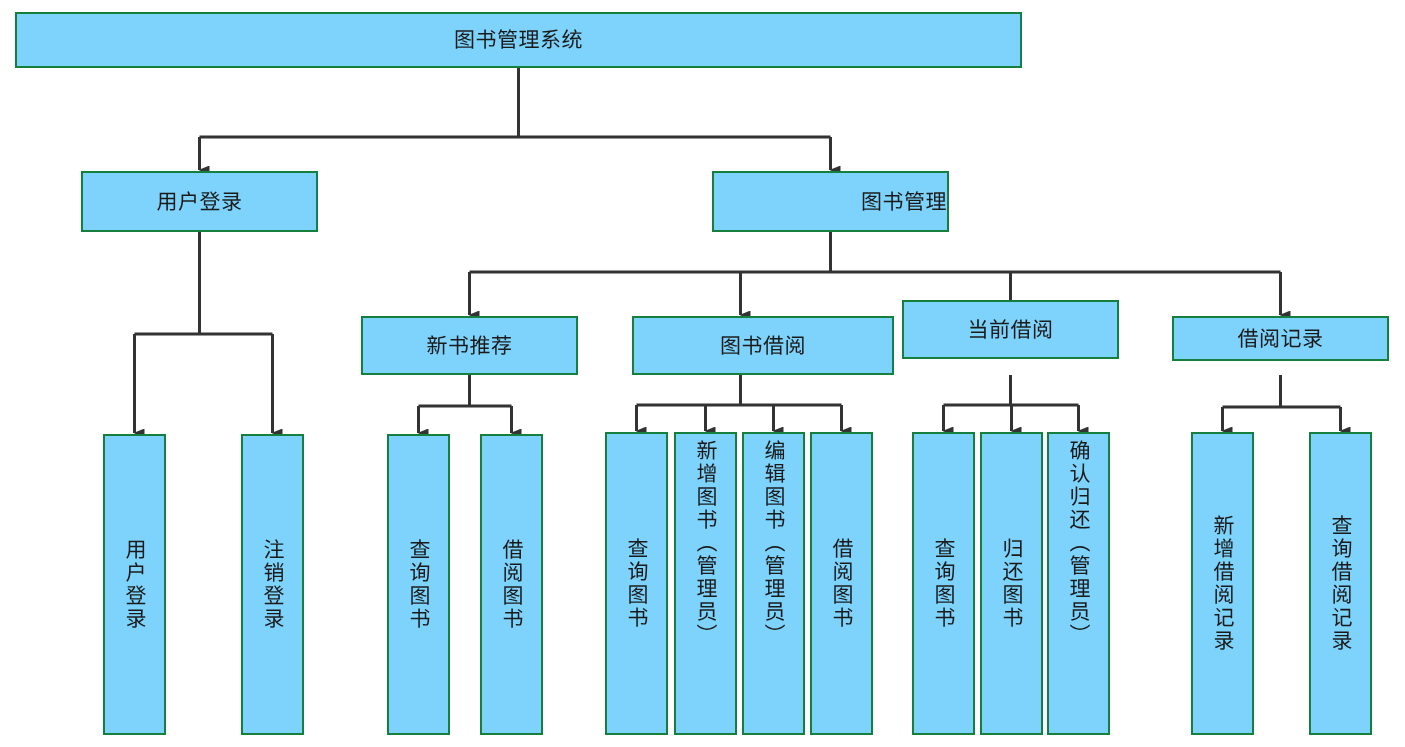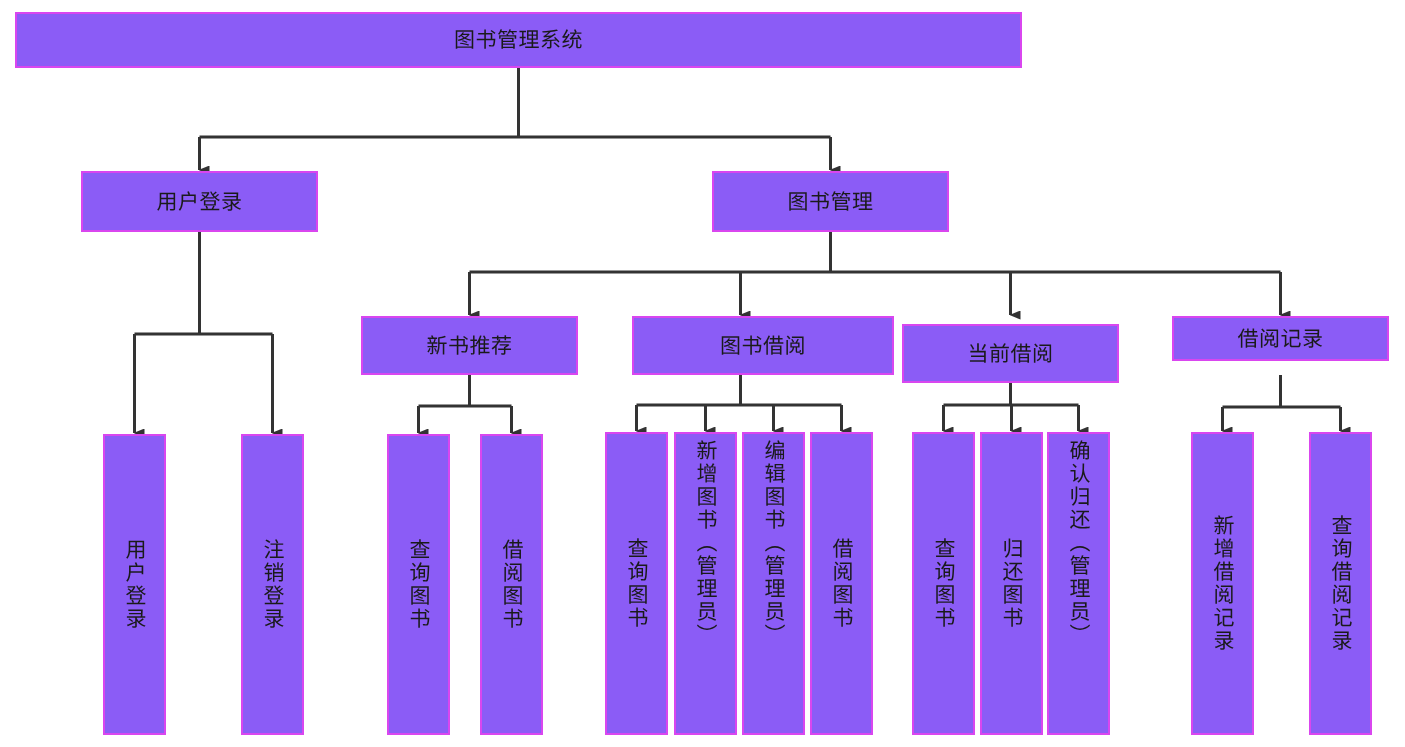--- a/index.html
+++ b/index.html
@@ -22,22 +22,22 @@
     position: absolute;
     left: 0;
     top: 0;
     width: 1405px;
     height: 747px;
     pointer-events: none;
   }
   .node {
     position: absolute;
     box-sizing: border-box;
-    background: #8b5cf6;
-    border: 2px solid #d946ef;
+    background: #7dd3fc;
+    border: 2px solid #15803d;
     display: flex;
     align-items: center;
     justify-content: center;
     color: #1a1a1a;
   }
   .node-label {
     display: block;
     white-space: pre-wrap;
     text-align: center;
     line-height: 1.12;
@@ -117,30 +117,30 @@
       </g>
   </svg>
 
   <div id="node-layer">
       <div class="node horizontal" style="left: 15px; top: 12px; width: 1007px; height: 56px;">
         <span class="node-label">图书管理系统</span>
       </div>
       <div class="node horizontal" style="left: 81px; top: 171px; width: 237px; height: 61px;">
         <span class="node-label">用户登录</span>
       </div>
-      <div class="node horizontal" style="left: 712px; top: 171px; width: 237px; height: 61px;">
+      <div class="node horizontal" style="left: 712px; top: 171px; width: 237px; height: 61px; justify-content: flex-end;">
         <span class="node-label">图书管理</span>
       </div>
       <div class="node horizontal" style="left: 361px; top: 316px; width: 217px; height: 59px;">
         <span class="node-label">新书推荐</span>
       </div>
       <div class="node horizontal" style="left: 632px; top: 316px; width: 262px; height: 59px;">
         <span class="node-label">图书借阅</span>
       </div>
-      <div class="node horizontal" style="left: 902px; top: 324px; width: 217px; height: 59px;">
+      <div class="node horizontal" style="left: 902px; top: 300px; width: 217px; height: 59px;">
         <span class="node-label">当前借阅</span>
       </div>
       <div class="node horizontal" style="left: 1172px; top: 316px; width: 217px; height: 45px;">
         <span class="node-label">借阅记录</span>
       </div>
       <div class="node vertical center-v" style="left: 103px; top: 434px; width: 63px; height: 301px;">
         <span class="node-label">用户登录</span>
       </div>
       <div class="node vertical center-v" style="left: 241px; top: 434px; width: 63px; height: 301px;">
         <span class="node-label">注销登录</span>

